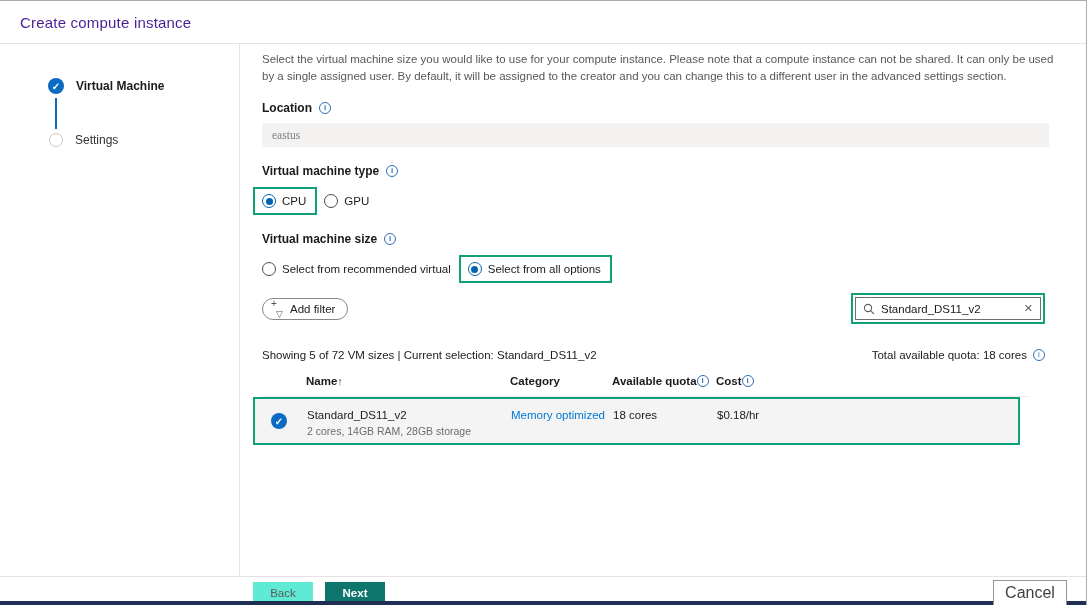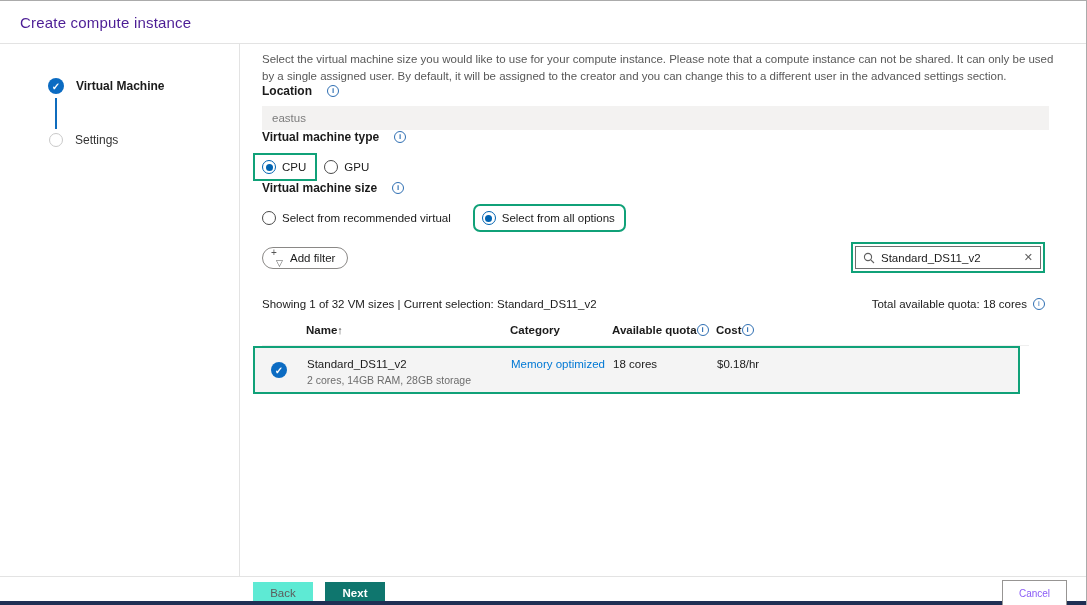--- a/index.html
+++ b/index.html
@@ -23,42 +23,42 @@
   .step-label-done { font-size: 12px; font-weight: 700; color: #1b1b1b; }
   .step-connector { width: 2px; height: 31px; background: #0f6cbd; margin: 4px 0 4px 7px; }
   .step-empty { width: 14px; height: 14px; border-radius: 50%; border: 1px solid #c9c9c9;
     background: #fff; margin-left: 1px; }
   .step-label-todo { font-size: 12px; color: #333; }
 
   .main { flex: 1; padding: 4px 0 0 22px; position: relative; }
   .main h2 { font-size: 14px; font-weight: 700; color: #1a1a1a; }
   .desc { margin-top: 3px; width: 806px; font-size: 11.5px; line-height: 1.45; color: #585858; }
 
-  .field-label { display: flex; align-items: center; gap: 15px;
+  .field-label { margin-top: 17px; display: flex; align-items: center; gap: 7px;
     font-size: 12px; font-weight: 600; color: #1b1b1b; }
   .info-icon { width: 12px; height: 12px; border-radius: 50%; border: 1px solid #2f6fb3;
     color: #2f6fb3; font-size: 8px; line-height: 10px; text-align: center; font-style: normal;
     display: inline-block; cursor: default; }
   .disabled-input { margin-top: 8px; width: 787px; height: 24px; background: #f3f2f1;
     border: none; color: #7c7c7c; font-size: 11.5px; padding-left: 10px;
-    font-family: Liberation Sans, sans-serif; }
+    font-family: Liberation Serif, serif; }
 
   .radio-row { margin-top: 9px; display: flex; }
   .radio-opt { display: inline-flex; align-items: center; cursor: pointer; }
   .radio { width: 14px; height: 14px; border-radius: 50%; border: 1px solid #494949;
     background: #fff; position: relative; flex: none; }
   .radio.sel { border-color: #0063b1; }
   .radio.sel::after { content: ""; position: absolute; inset: 2.5px; border-radius: 50%;
     background: #0063b1; }
   .radio-text { margin-left: 6px; font-size: 11.5px; color: #1b1b1b; white-space: nowrap; }
   .hl-box { border: 2px solid #10a178; padding: 5px 9px 5px 7px; display: inline-flex;
     align-items: center; }
   .hl-cpu { margin-left: -9px; }
   .gpu-gap { margin-left: 7px; }
-  .hl-all { margin-left: 20px; border-radius: 7px; }
+  .hl-all { margin-left: 6px; }
   .rec-gap { margin-right: 2px; }
 
   .filter-row { margin-top: 10px; display: flex; align-items: center;
     justify-content: space-between; padding-right: 41px; }
   .add-filter { display: inline-flex; align-items: center; gap: 5px; border: 1px solid #8a8886;
     border-radius: 12px; padding: 3px 12px 3px 8px; background: #fff; cursor: pointer;
     font-size: 11.5px; color: #1b1b1b; font-family: "Liberation Sans", sans-serif; }
   .af-glyph { position: relative; width: 14px; height: 14px; }
   .af-plus { position: absolute; top: -4px; left: 0; font-size: 10px; color: #555; }
   .af-funnel { position: absolute; bottom: -3px; left: 5px; font-size: 9px; color: #555; }
@@ -93,22 +93,22 @@
   .cat-link { color: #0078d4; text-decoration: none; }
 
   
   .footer { position: absolute; left: 0; right: 0; bottom: 0; height: 29px;
     border-top: 1px solid #e3e3e3; background: #fff; }
   .btn { font-family: "Liberation Sans", sans-serif; font-size: 11.5px; cursor: pointer; }
   .btn-back { position: absolute; left: 253px; top: 5px; width: 60px; height: 21px;
     background: #5eead4; border: none; color: #5c5c5c; }
   .btn-next { position: absolute; left: 325px; top: 5px; width: 60px; height: 21px;
     background: #0f766e; border: none; color: #fff; font-weight: 600; }
-  .btn-cancel { position: absolute; right: 19px; top: 3px; width: 65px; height: 26px;
-    background: #fff; border: 1px solid #979593; color: #8b5cf6; font-size: 10px; z-index: 2; }
+  .btn-cancel { position: absolute; right: 19px; top: 3px; width: 74px; height: 26px;
+    background: #fff; border: 1px solid #979593; color: #404040; font-size: 16px; z-index: 2; }
   .bottom-bar { position: absolute; left: 0; right: 0; bottom: 0; height: 4px;
     background: #1f2f54; z-index: 1; }
 </style>
 </head>
 <body>
 
 <div class="window">
 
   <div class="titlebar">
     <h1>Create compute instance</h1>
@@ -185,21 +185,21 @@
               <circle cx="5" cy="5" r="3.6" fill="none" stroke="#5f5f5f" stroke-width="1.1"></circle>
               <line x1="7.8" y1="7.8" x2="11" y2="11" stroke="#5f5f5f" stroke-width="1.1"></line>
             </svg>
             <input value="Standard_DS11_v2" style="">
             <span class="clear-x">✕</span>
           </span>
         </span>
       </div>
 
       <div class="status-row">
-        <span>Showing 1 of 32 VM sizes | Current selection: Standard_DS11_v2</span>
+        <span>Showing 5 of 72 VM sizes | Current selection: Standard_DS11_v2</span>
         <span class="status-right">
           <span>Total available quota: 18 cores</span>
           <i class="info-icon">i</i>
         </span>
       </div>
 
       <div class="tbl-head">
         <span></span>
         <span class="th-cell">
           <span>Name</span>

